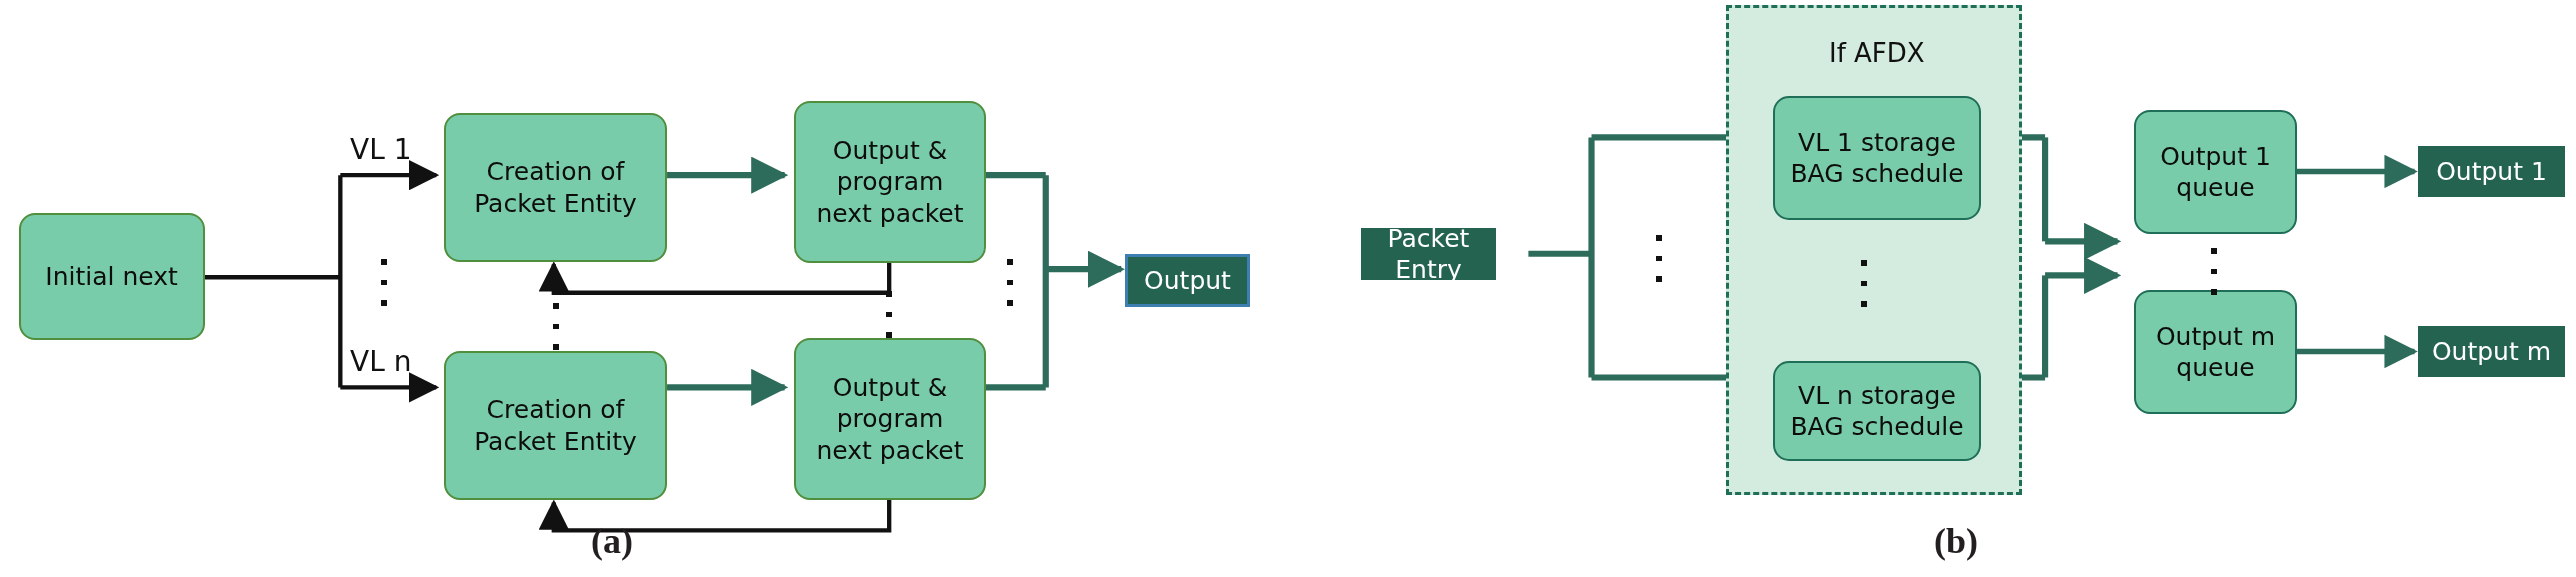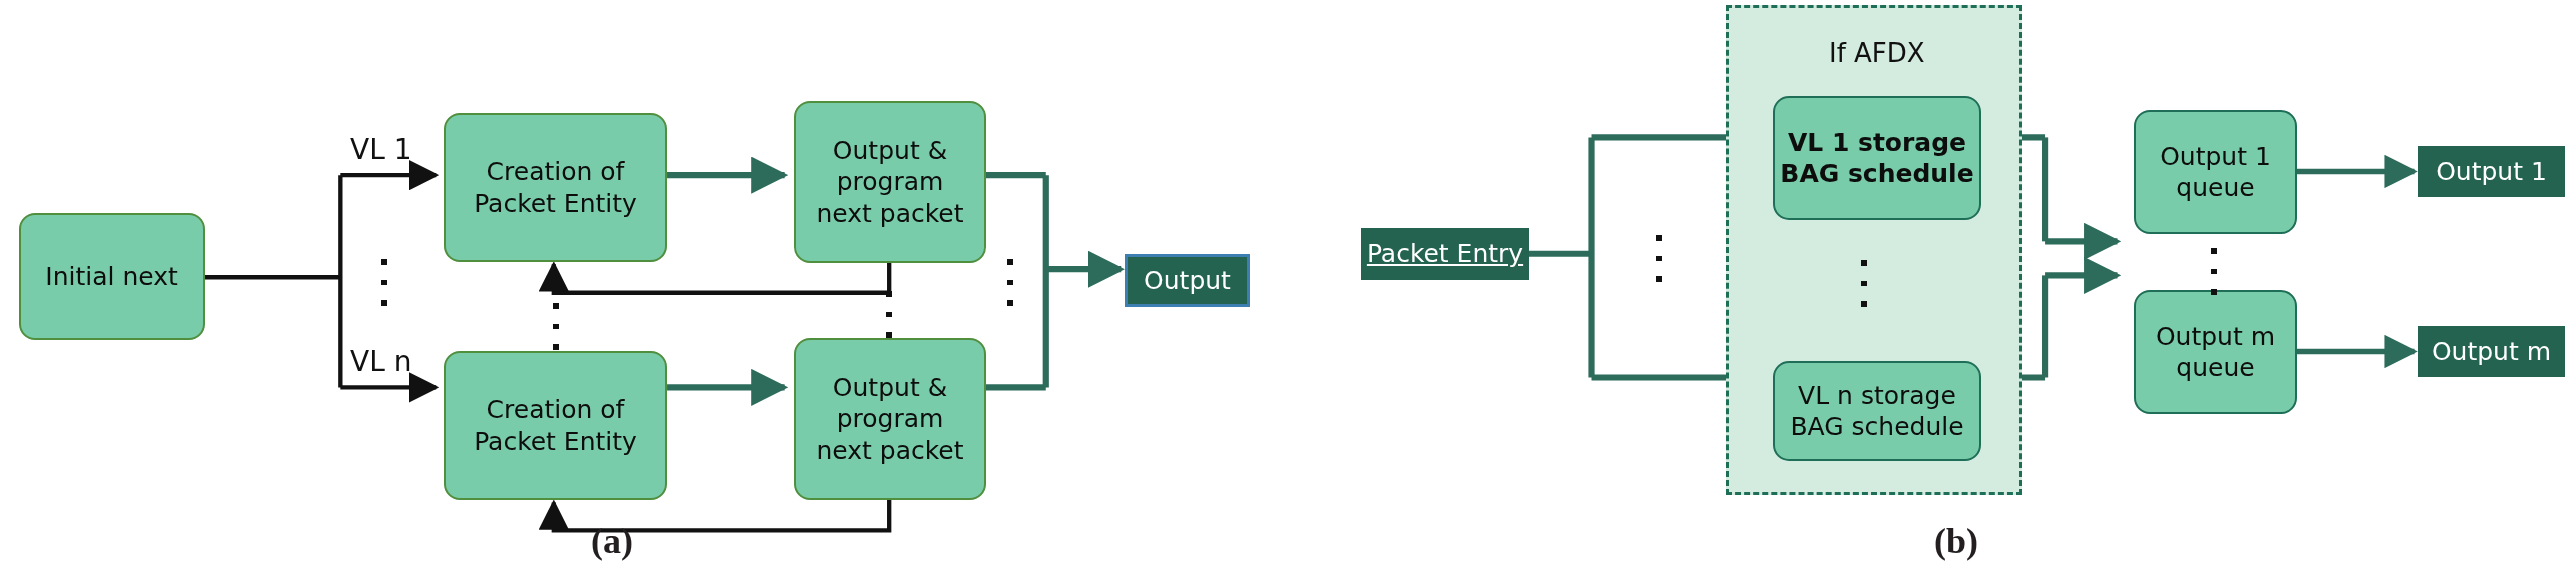--- a/index.html
+++ b/index.html
@@ -128,25 +128,25 @@
       <i></i>
       <i></i>
       <i></i>
     </div>
 
   <div class="caption" style="left:591px;top:520px;">(a)</div>
 
   <div class="afdx-region" style="left:1726px;top:5px;width:296px;height:490px;"></div>
   <div class="afdx-title" style="left:1829px;top:38px;">If AFDX</div>
 
-  <div class="node term" style="left:1361px;top:228px;width:168px;height:52px;text-decoration:underline;">
+  <div class="node term" style="left:1361px;top:228px;width:135px;height:52px;">
     <span>Packet Entry</span>
   </div>
 
-  <div class="node rounded proc-b" style="left:1773px;top:96px;width:208px;height:124px;font-weight:bold;">
+  <div class="node rounded proc-b" style="left:1773px;top:96px;width:208px;height:124px;">
     <span class="ml">VL 1 storage<br>BAG schedule</span>
   </div>
 
   <div class="node rounded proc-b" style="left:1773px;top:334px;width:208px;height:100px;margin-top:27px;">
     <span class="ml">VL n storage<br>BAG schedule</span>
   </div>
 
   <div class="node rounded proc-b" style="left:2134px;top:110px;width:163px;height:124px;">
     <span class="ml">Output 1<br>queue</span>
   </div>

